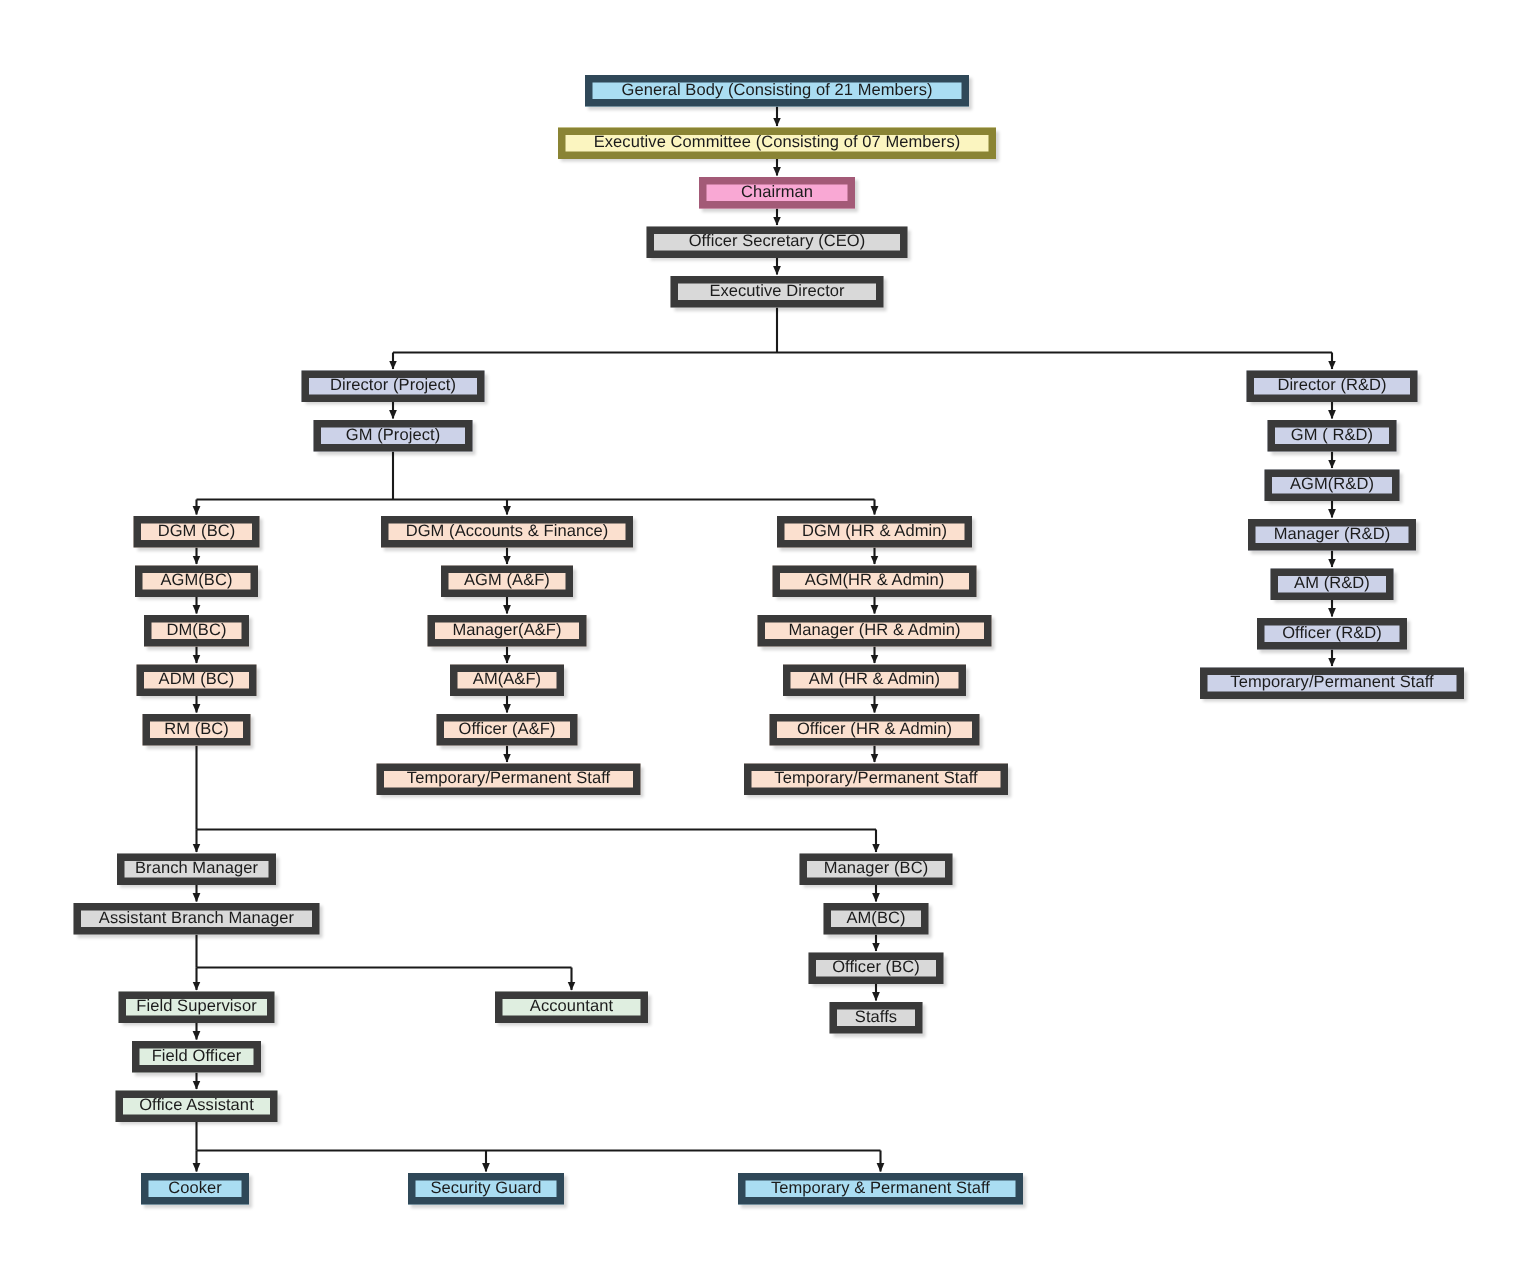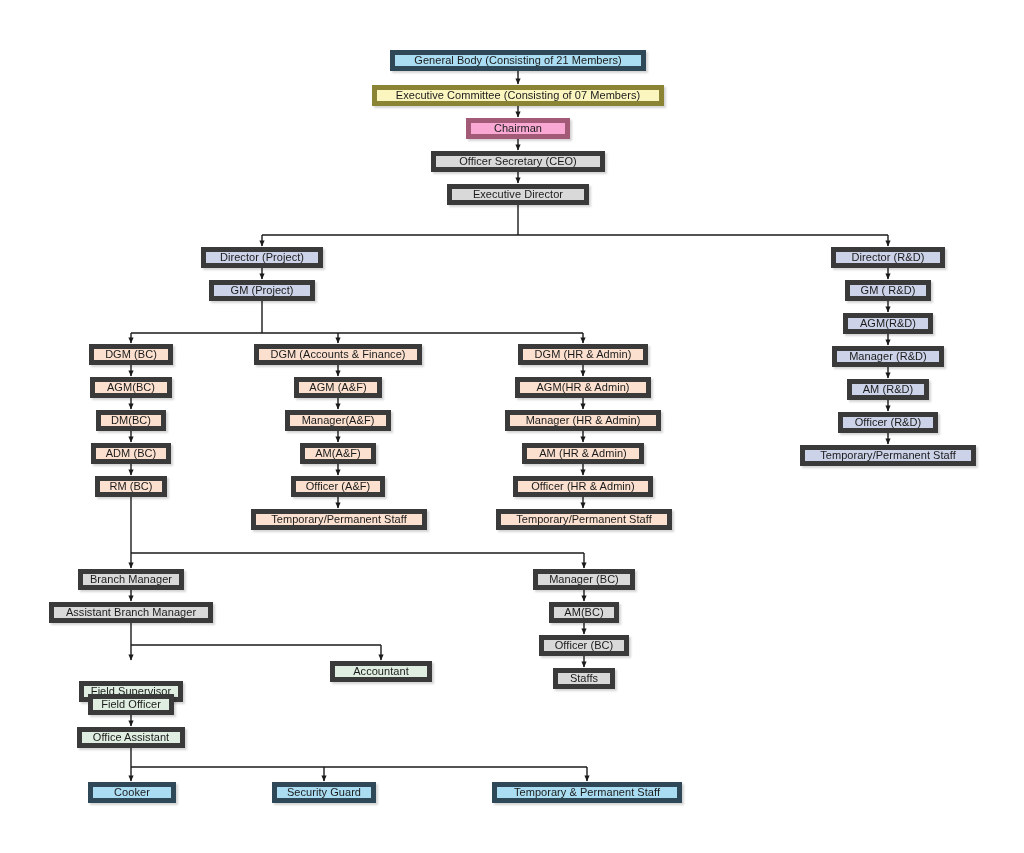--- a/index.html
+++ b/index.html
@@ -214,21 +214,21 @@
       </div>
       <div class="node c-peach" style="left: 496px; top: 509px; width: 176px; height: 21px;">
         <span class="node-label">Temporary/Permanent Staff</span>
       </div>
       <div class="node c-gray" style="left: 78px; top: 569px; width: 106px; height: 21px;">
         <span class="node-label">Branch Manager</span>
       </div>
       <div class="node c-gray" style="left: 49px; top: 602px; width: 164px; height: 21px;">
         <span class="node-label">Assistant Branch Manager</span>
       </div>
-      <div class="node c-green" style="left: 79px; top: 661px; width: 104px; height: 21px; margin-top: 20px;">
+      <div class="node c-green" style="left: 79px; top: 661px; width: 104px; height: 21px;">
         <span class="node-label">Field Supervisor</span>
       </div>
       <div class="node c-green" style="left: 88px; top: 694px; width: 86px; height: 21px;">
         <span class="node-label">Field Officer</span>
       </div>
       <div class="node c-green" style="left: 77px; top: 727px; width: 108px; height: 21px;">
         <span class="node-label">Office Assistant</span>
       </div>
       <div class="node c-green" style="left: 330px; top: 661px; width: 102px; height: 21px;">
         <span class="node-label">Accountant</span>
@@ -238,21 +238,21 @@
       </div>
       <div class="node c-gray" style="left: 549px; top: 602px; width: 70px; height: 21px;">
         <span class="node-label">AM(BC)</span>
       </div>
       <div class="node c-gray" style="left: 539px; top: 635px; width: 90px; height: 21px;">
         <span class="node-label">Officer (BC)</span>
       </div>
       <div class="node c-gray" style="left: 553px; top: 668px; width: 62px; height: 21px;">
         <span class="node-label">Staffs</span>
       </div>
-      <div class="node c-blue" style="left: 88px; top: 782px; width: 88px; height: 21px;">
+      <div class="node c-blue" style="left: 94px; top: 782px; width: 72px; height: 21px;">
         <span class="node-label">Cooker</span>
       </div>
       <div class="node c-blue" style="left: 272px; top: 782px; width: 104px; height: 21px;">
         <span class="node-label">Security Guard</span>
       </div>
       <div class="node c-blue" style="left: 492px; top: 782px; width: 190px; height: 21px;">
         <span class="node-label">Temporary &amp; Permanent Staff</span>
       </div>
     </div>
 </div>

